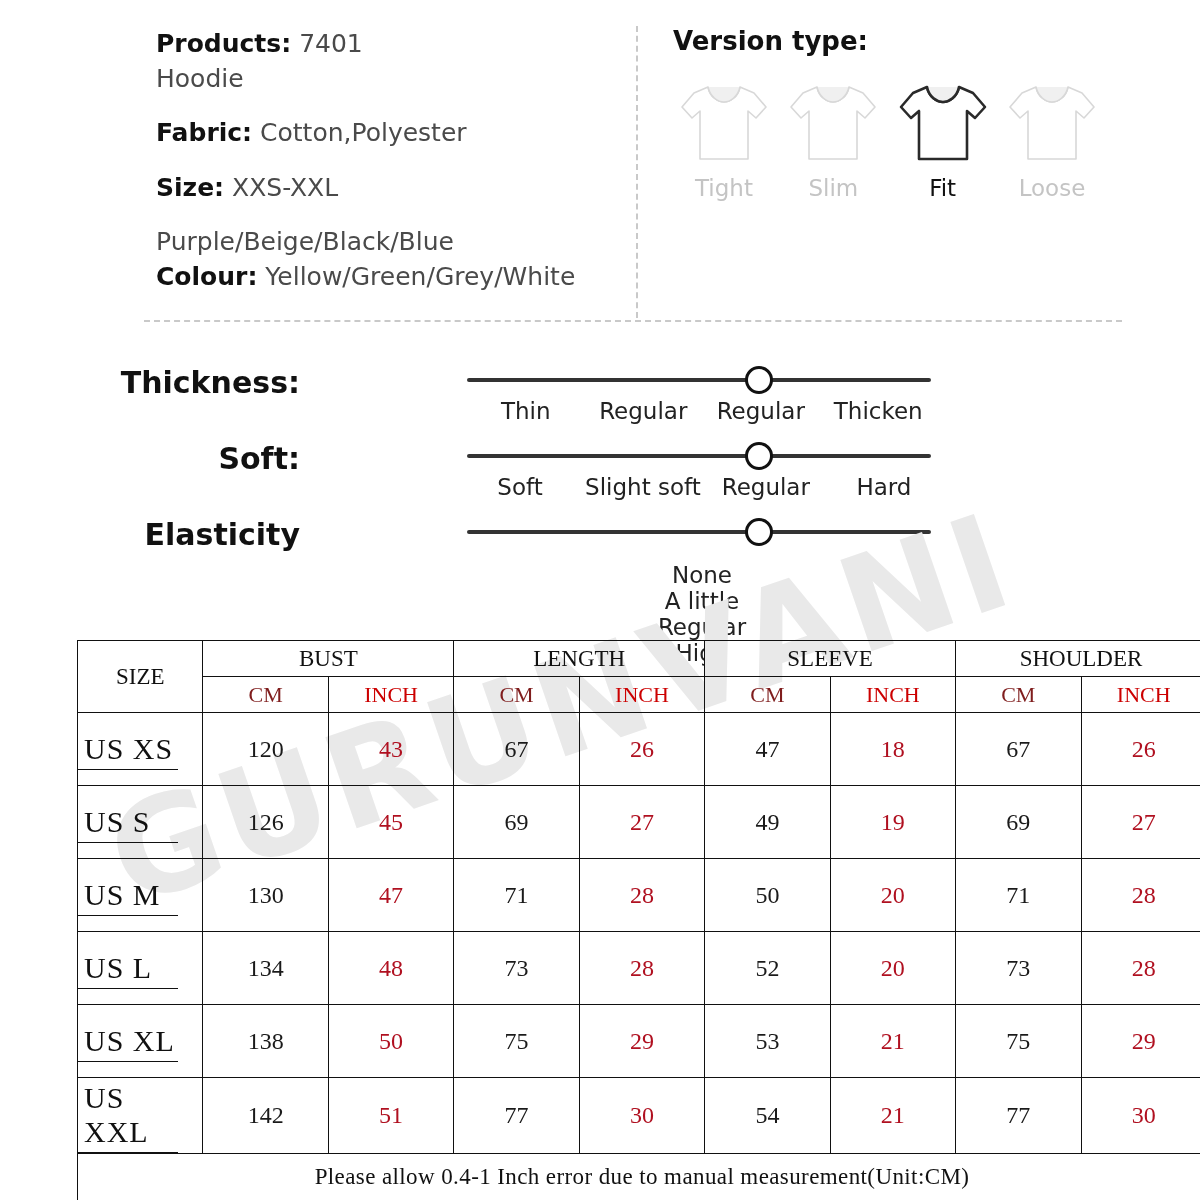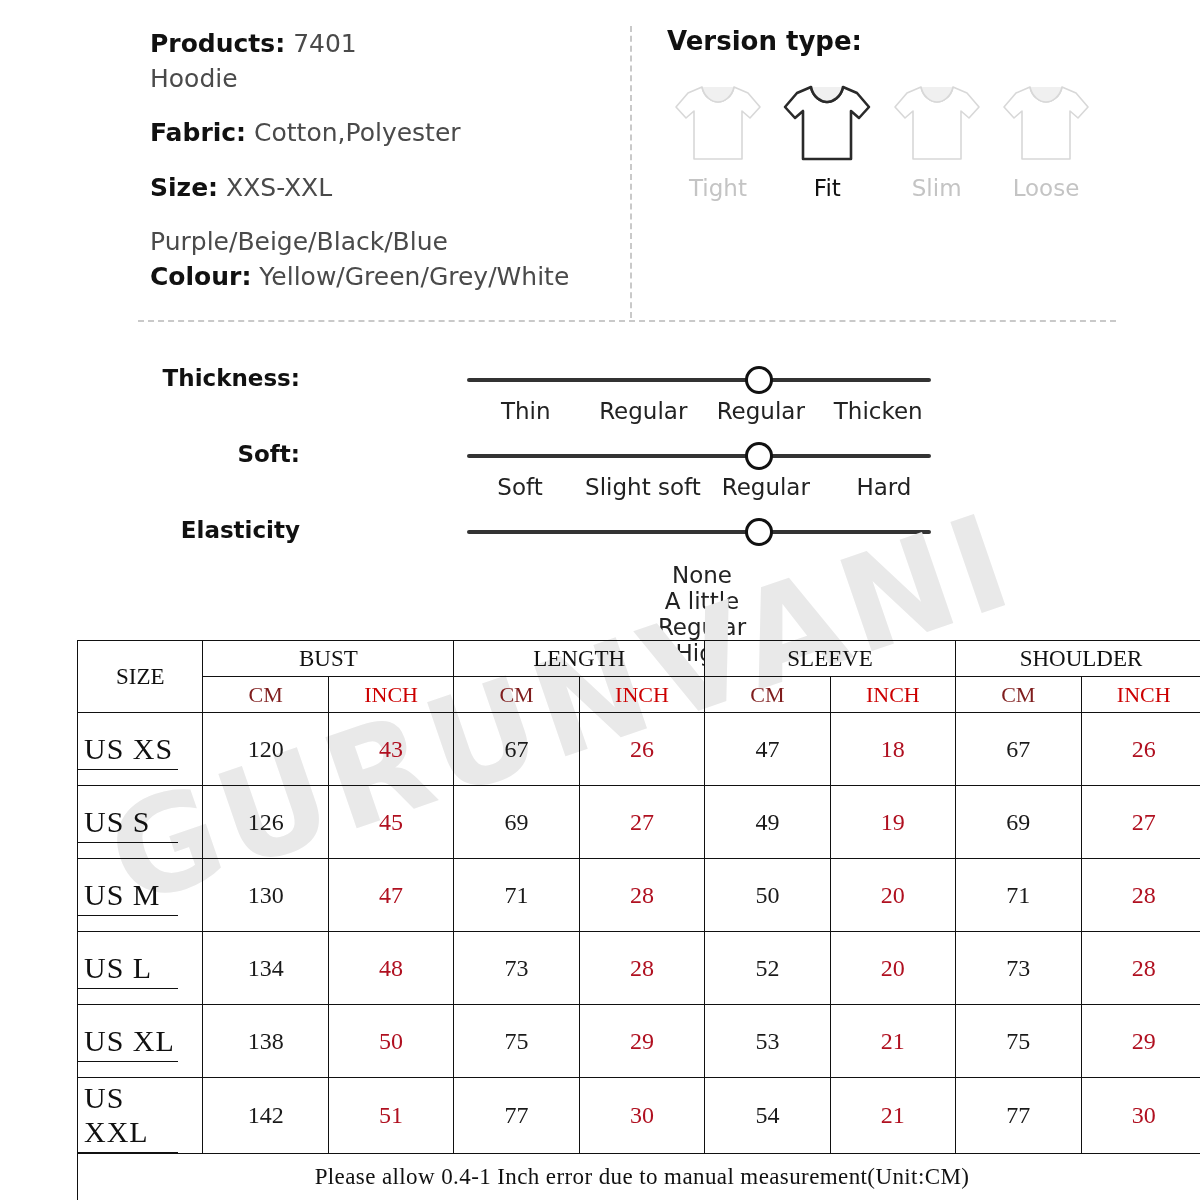--- a/index.html
+++ b/index.html
@@ -24,21 +24,21 @@
     color:#e9e9e9;
     transform:rotate(-19deg);
     transform-origin:left top;
     white-space:nowrap;
     pointer-events:none;
     z-index:5;
     user-select:none;
   }
 
   
-  #top-area{position:absolute;left:12px;top:0;width:1106px;height:330px;}
+  #top-area{position:absolute;left:18px;top:0;width:1106px;height:330px;}
 
   #product-info{
     position:absolute; left:138px; top:28px; width:470px;
     font-family:"DejaVu Sans", sans-serif;
     color:#3b3b3b;
   }
   .info-line{font-size:25px;line-height:1.30;color:#4a4a4a;margin-bottom:2px;}
   .info-line b{color:#111;font-weight:700;}
   .info-gap{height:20px;}
 
@@ -66,21 +66,21 @@
     font-family:"DejaVu Sans", sans-serif;
   }
   .version-item.inactive .version-label{color:#c4c4c4;}
   .version-item.active .version-label{color:#111;}
 
   
   #properties{position:absolute;left:0;top:358px;width:1200px;height:230px;}
   .prop-row{position:absolute;left:0;width:1200px;}
   .prop-label{
     position:absolute;right:900px;
-    font-size:23px;font-weight:700;color:#111;
+    font-size:30px;font-weight:700;color:#111;
     white-space:nowrap;
     font-family:"DejaVu Sans", sans-serif;
   }
   .prop-track{
     position:absolute;left:467px;width:464px;height:4px;
     background:#333;border-radius:2px;
   }
   .prop-knob{
     position:absolute;width:22px;height:22px;border-radius:50%;
     background:#fff;border:3px solid #111;
@@ -182,46 +182,46 @@
     <div id="version-title">Version type:</div>
     <div id="version-row">
         <div class="version-item inactive">
           <div class="version-shirt">
             <svg width="92" height="86" viewBox="0 0 92 86" aria-hidden="true">
               <path d="M30 7 L16 13 L4 27 L14 38 L22 31 L22 79 L70 79 L70 31 L78 38 L88 27 L76 13 L62 7 C60 17 52 22 46 22 C40 22 32 17 30 7 Z" fill="#ffffff" stroke="#d8d8d8" stroke-width="1.6" stroke-linejoin="round"></path>
               <path d="M30 7 C32 17 40 22 46 22 C52 22 60 17 62 7" fill="#f0f0f0" stroke="#d8d8d8" stroke-width="1.6"></path>
             </svg>
           </div>
           <div class="version-label">Tight</div>
+        </div>
+        <div class="version-item inactive">
+          <div class="version-shirt">
+            <svg width="92" height="86" viewBox="0 0 92 86" aria-hidden="true">
+              <path d="M30 7 L16 13 L4 27 L14 38 L22 31 L22 79 L70 79 L70 31 L78 38 L88 27 L76 13 L62 7 C60 17 52 22 46 22 C40 22 32 17 30 7 Z" fill="#ffffff" stroke="#d8d8d8" stroke-width="1.6" stroke-linejoin="round"></path>
+              <path d="M30 7 C32 17 40 22 46 22 C52 22 60 17 62 7" fill="#f0f0f0" stroke="#d8d8d8" stroke-width="1.6"></path>
+            </svg>
+          </div>
+          <div class="version-label">Slim</div>
         </div>
         <div class="version-item active">
           <div class="version-shirt">
             <svg width="92" height="86" viewBox="0 0 92 86" aria-hidden="true">
               <path d="M30 7 L16 13 L4 27 L14 38 L22 31 L22 79 L70 79 L70 31 L78 38 L88 27 L76 13 L62 7 C60 17 52 22 46 22 C40 22 32 17 30 7 Z" fill="#ffffff" stroke="#2a2a2a" stroke-width="2.6" stroke-linejoin="round"></path>
               <path d="M30 7 C32 17 40 22 46 22 C52 22 60 17 62 7" fill="#f0f0f0" stroke="#2a2a2a" stroke-width="2.6"></path>
             </svg>
           </div>
           <div class="version-label">Fit</div>
         </div>
         <div class="version-item inactive">
           <div class="version-shirt">
             <svg width="92" height="86" viewBox="0 0 92 86" aria-hidden="true">
               <path d="M30 7 L16 13 L4 27 L14 38 L22 31 L22 79 L70 79 L70 31 L78 38 L88 27 L76 13 L62 7 C60 17 52 22 46 22 C40 22 32 17 30 7 Z" fill="#ffffff" stroke="#d8d8d8" stroke-width="1.6" stroke-linejoin="round"></path>
               <path d="M30 7 C32 17 40 22 46 22 C52 22 60 17 62 7" fill="#f0f0f0" stroke="#d8d8d8" stroke-width="1.6"></path>
             </svg>
           </div>
-          <div class="version-label">Slim</div>
-        </div>
-        <div class="version-item inactive">
-          <div class="version-shirt">
-            <svg width="92" height="86" viewBox="0 0 92 86" aria-hidden="true">
-              <path d="M30 7 L16 13 L4 27 L14 38 L22 31 L22 79 L70 79 L70 31 L78 38 L88 27 L76 13 L62 7 C60 17 52 22 46 22 C40 22 32 17 30 7 Z" fill="#ffffff" stroke="#d8d8d8" stroke-width="1.6" stroke-linejoin="round"></path>
-              <path d="M30 7 C32 17 40 22 46 22 C52 22 60 17 62 7" fill="#f0f0f0" stroke="#d8d8d8" stroke-width="1.6"></path>
-            </svg>
-          </div>
           <div class="version-label">Loose</div>
         </div>
       </div>
   </div>
 </div>
 
 <div id="properties">
     <div class="prop-row" style="top: 20px;">
       <div class="prop-label" style="top: -13px;">Thickness:</div>
       <div class="prop-track">

